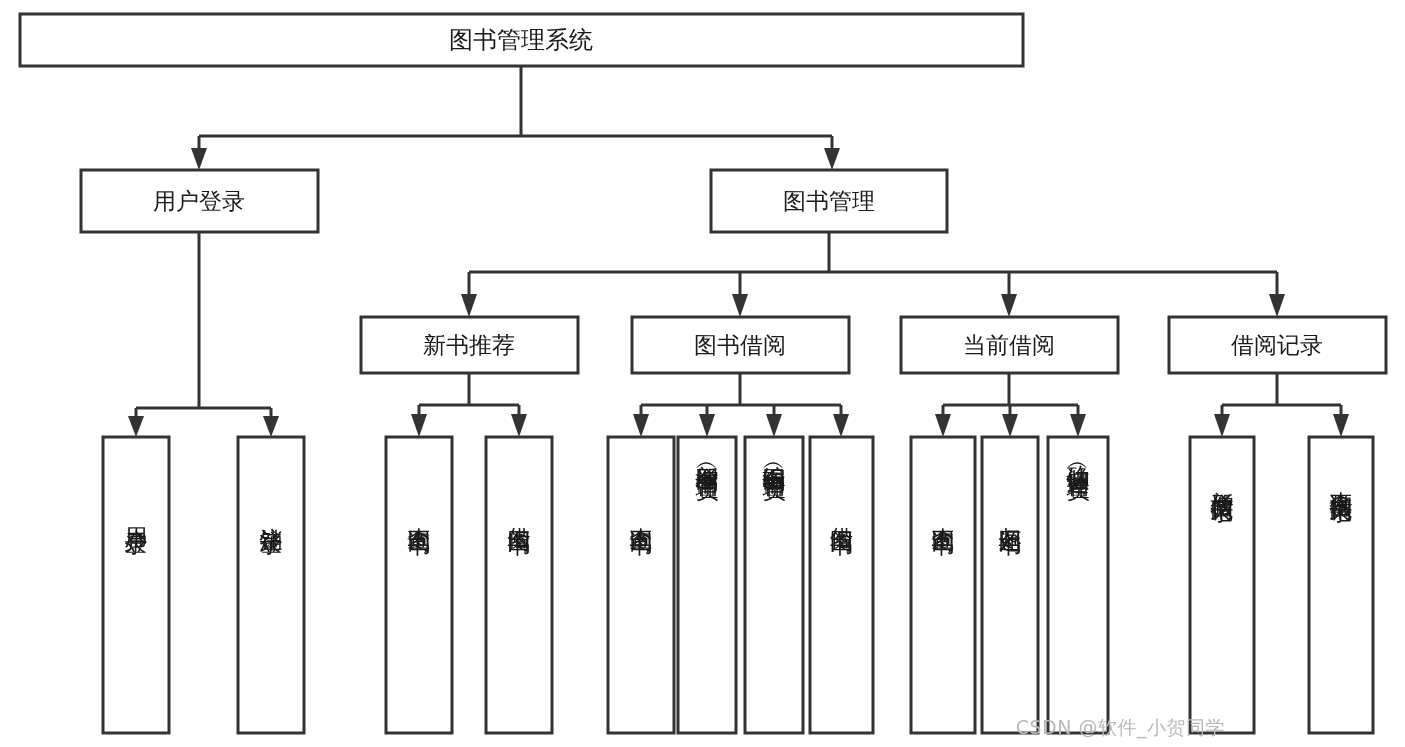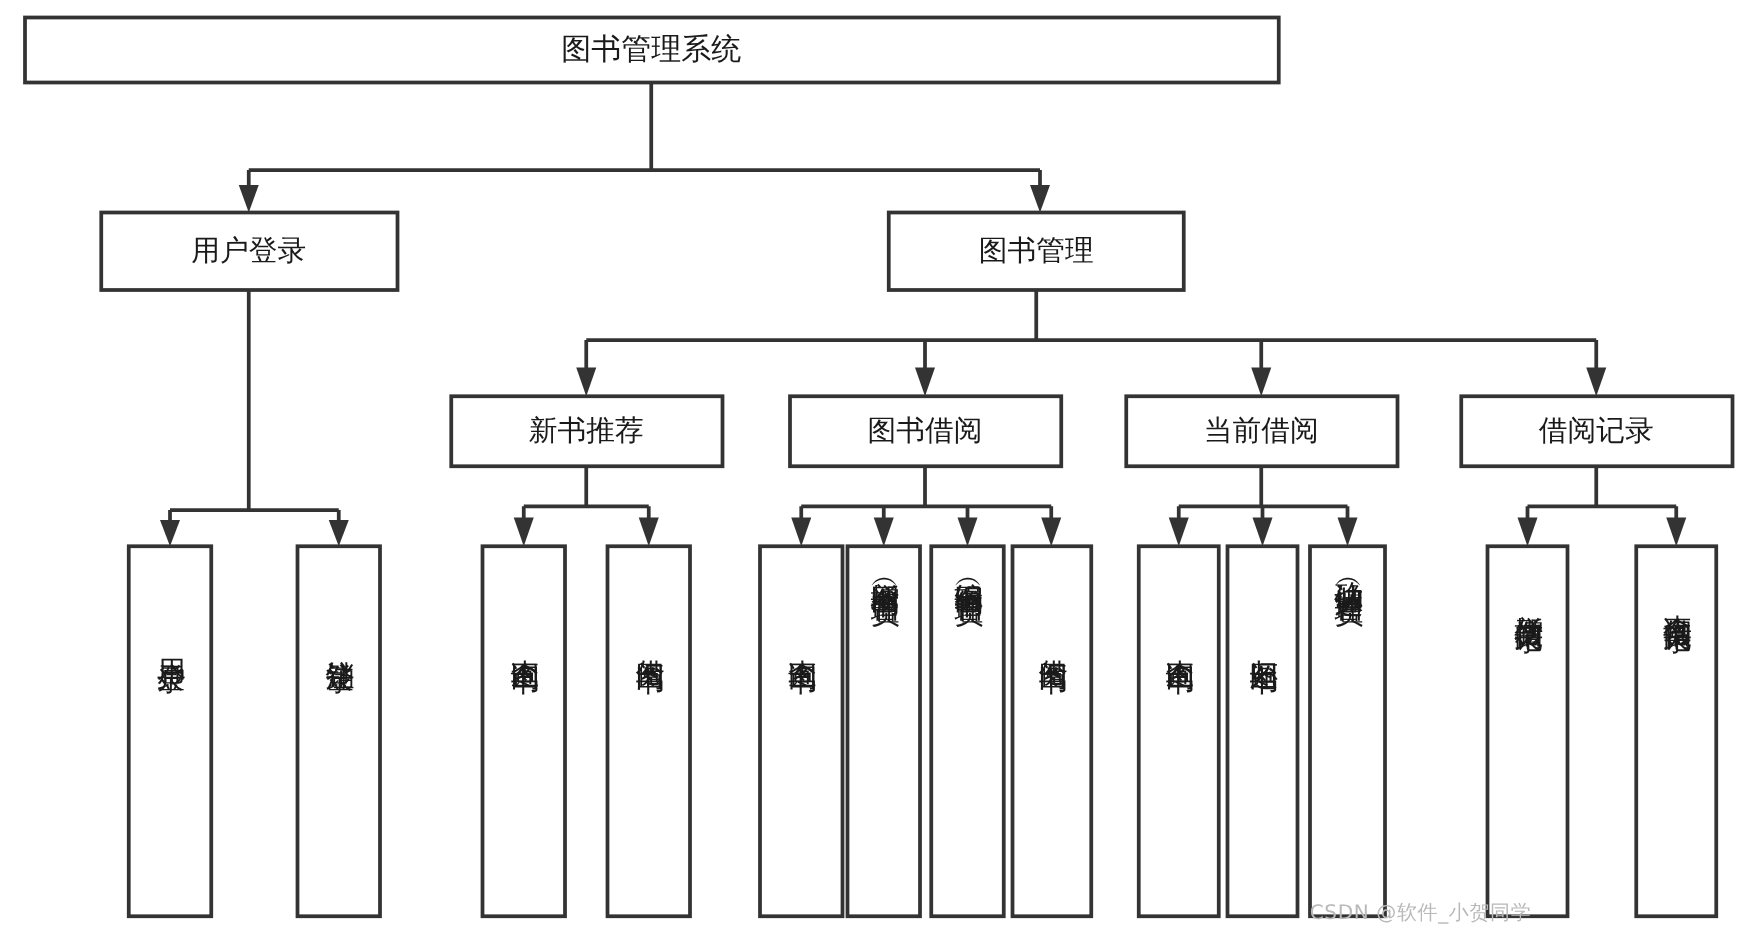--- a/index.html
+++ b/index.html
@@ -67,21 +67,21 @@
     color: #1a1a1a;
     letter-spacing: 2px;
     text-align: start;
     white-space: nowrap;
   }
   .watermark {
     position: absolute;
     right: 12px;
     bottom: 6px;
     font-family: "DejaVu Sans", "Liberation Sans", sans-serif;
-    font-size: 16px;
+    font-size: 19px;
     color: #b9b9b9;
     letter-spacing: 0.5px;
     white-space: nowrap;
     text-align: right;
   }
 </style>
 </head>
 <body>
 
 <div id="diagram-root">

